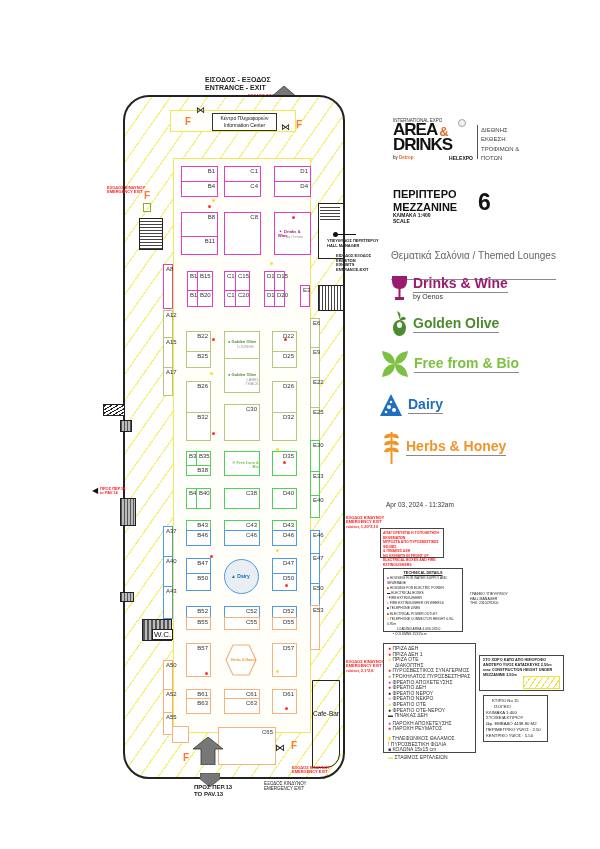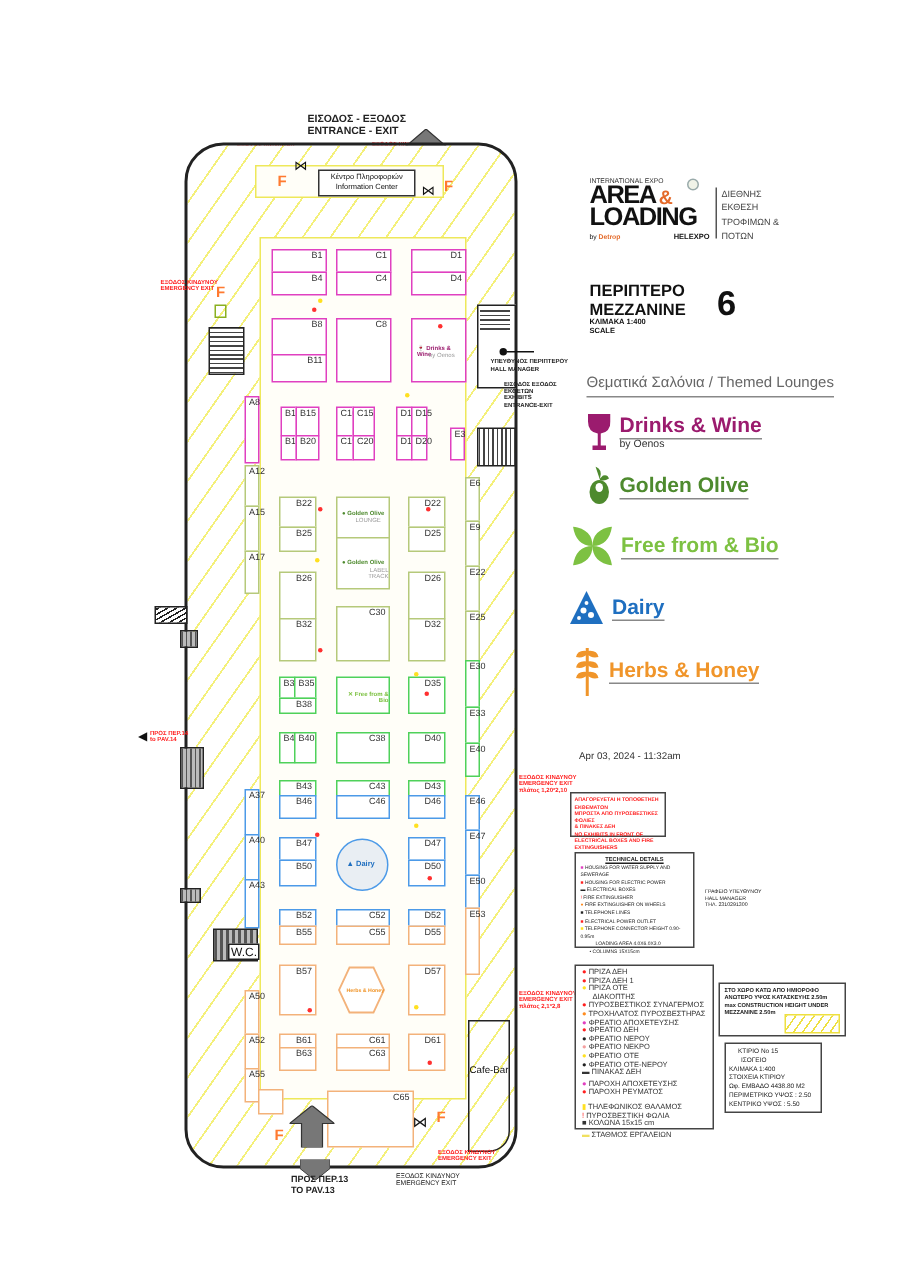--- a/index.html
+++ b/index.html
@@ -272,21 +272,21 @@
 <div class="dot" style="left:205px;top:672px;background:#ff3030;"></div>
 <div class="dot" style="left:276px;top:670px;background:#ffe020;"></div>
 <div class="dot" style="left:285px;top:707px;background:#ff3030;"></div>
 
 <div class="abs" style="left:393px;top:118px;width:80px;">
   <div style="font-size:4.5px;color:#333;">INTERNATIONAL EXPO</div>
   <div style="display:flex;align-items:flex-end;gap:2px;line-height:0.85;">
     <span style="font-size:17px;font-weight:900;letter-spacing:-1px;">AREA</span>
     <span style="font-size:13px;font-weight:900;color:#e46a2a;">&amp;</span>
   </div>
-  <div style="font-size:17px;font-weight:900;letter-spacing:-1px;line-height:0.95;">LOADING</div>
+  <div style="font-size:17px;font-weight:900;letter-spacing:-1px;line-height:0.95;">DRINKS</div>
   <div style="display:flex;justify-content:space-between;font-size:4.5px;margin-top:1px;">
     <span><span>by</span> <span style="color:#e46a2a;font-weight:bold;">Detrop</span></span>
     <span style="font-weight:900;font-size:5px;">HELEXPO</span>
   </div>
 </div>
 <div class="abs" style="left:458px;top:119px;width:8px;height:8px;border-radius:50%;border:1px solid #9aa;background:#f0f3e8;"></div>
 <div class="abs" style="left:477px;top:125px;width:1px;height:34px;background:#555;"></div>
 <div class="abs" style="left:481px;top:126px;font-size:6px;line-height:1.55;color:#444;">
   <div>ΔΙΕΘΝΗΣ</div>
   <div>ΕΚΘΕΣΗ</div>
@@ -295,21 +295,21 @@
 </div>
 
 <div class="abs" style="left:393px;top:188px;font-weight:bold;font-size:11px;line-height:1.15;">
   <div>ΠΕΡΙΠΤΕΡΟ</div>
   <div>MEZZANINE</div>
   <div style="font-size:5px;">ΚΛΙΜΑΚΑ 1:400</div>
   <div style="font-size:5px;">SCALE</div>
 </div>
 <div class="abs" style="left:478px;top:189px;font-weight:bold;font-size:23px;">6</div>
 
-<div class="abs" style="left:391px;top:250px;font-size:10px;color:#666;border-bottom:1px solid #888;padding-bottom:3px;">Θεματικά Σαλόνια  / Themed Lounges</div>
+<div class="abs" style="left:391px;top:250px;font-size:10px;color:#666;border-bottom:1px solid #888;padding-bottom:18px;">Θεματικά Σαλόνια  / Themed Lounges</div>
 
 <div class="legend-item" style="left:392px;top:275px;">
   <svg width="15" height="24" viewBox="0 0 15 24">
       <path d="M0,0 H15 V5 Q15,12 8.5,13 V21 H12 V24 H3 V21 H6.5 V13 Q0,12 0,5 Z" fill="#9b1b6e"></path>
     </svg>
   <div>
     <div class="legend-text" style="color:#9b1b6e;">Drinks &amp; Wine</div>
     <div style="font-size:7px;color:#333;">by Oenos</div>
   </div>
 </div>

